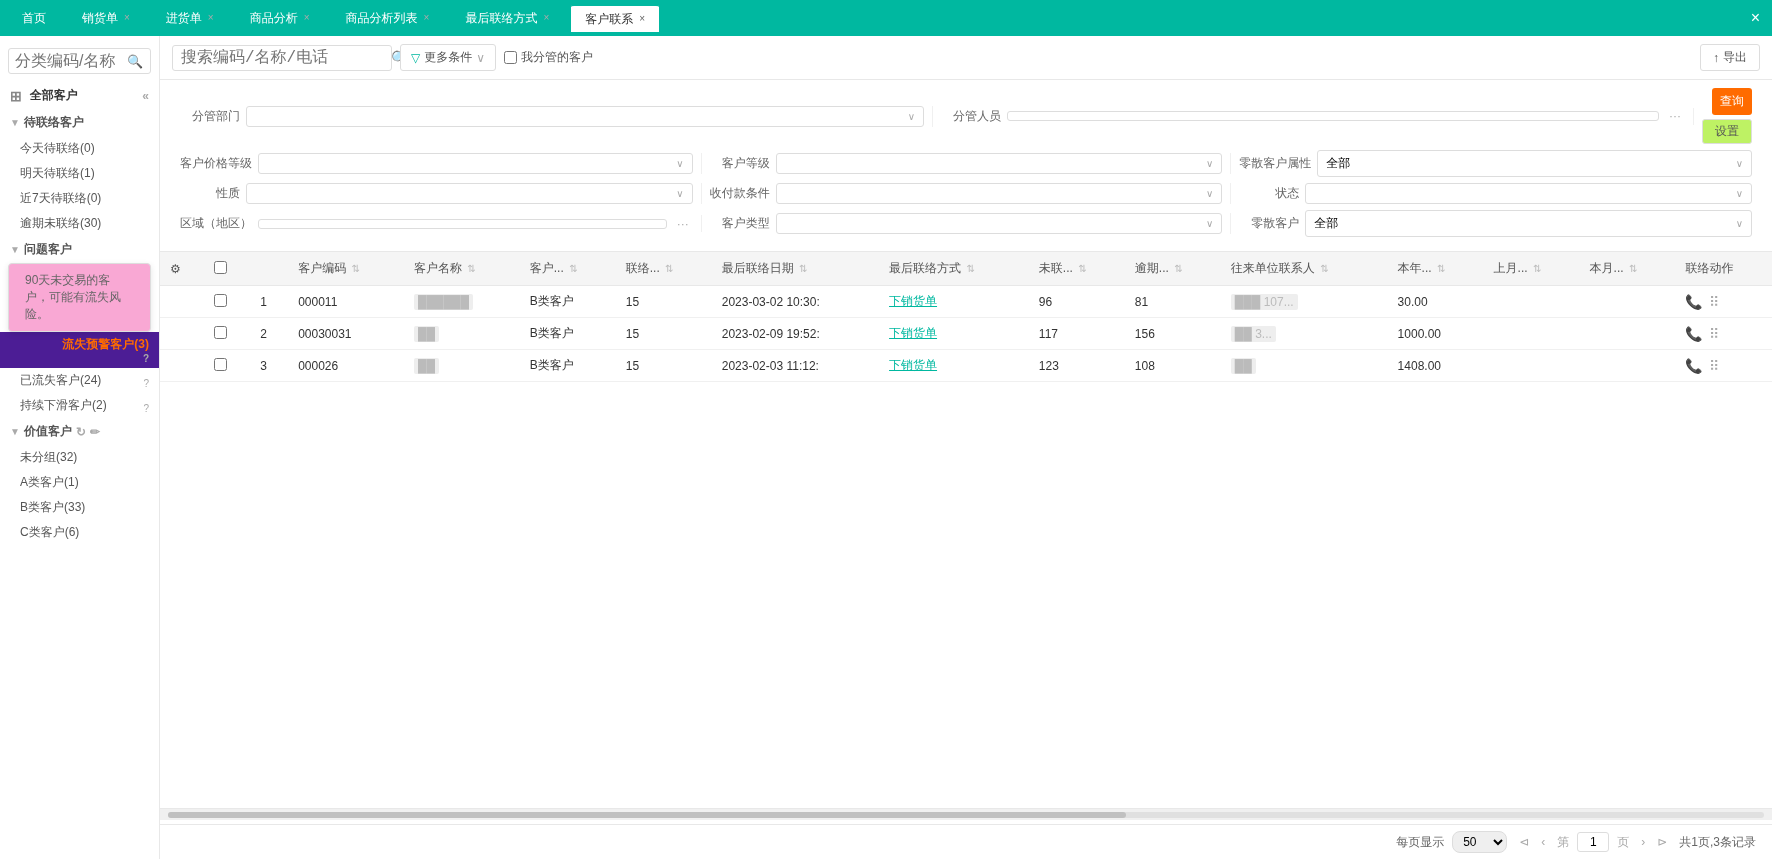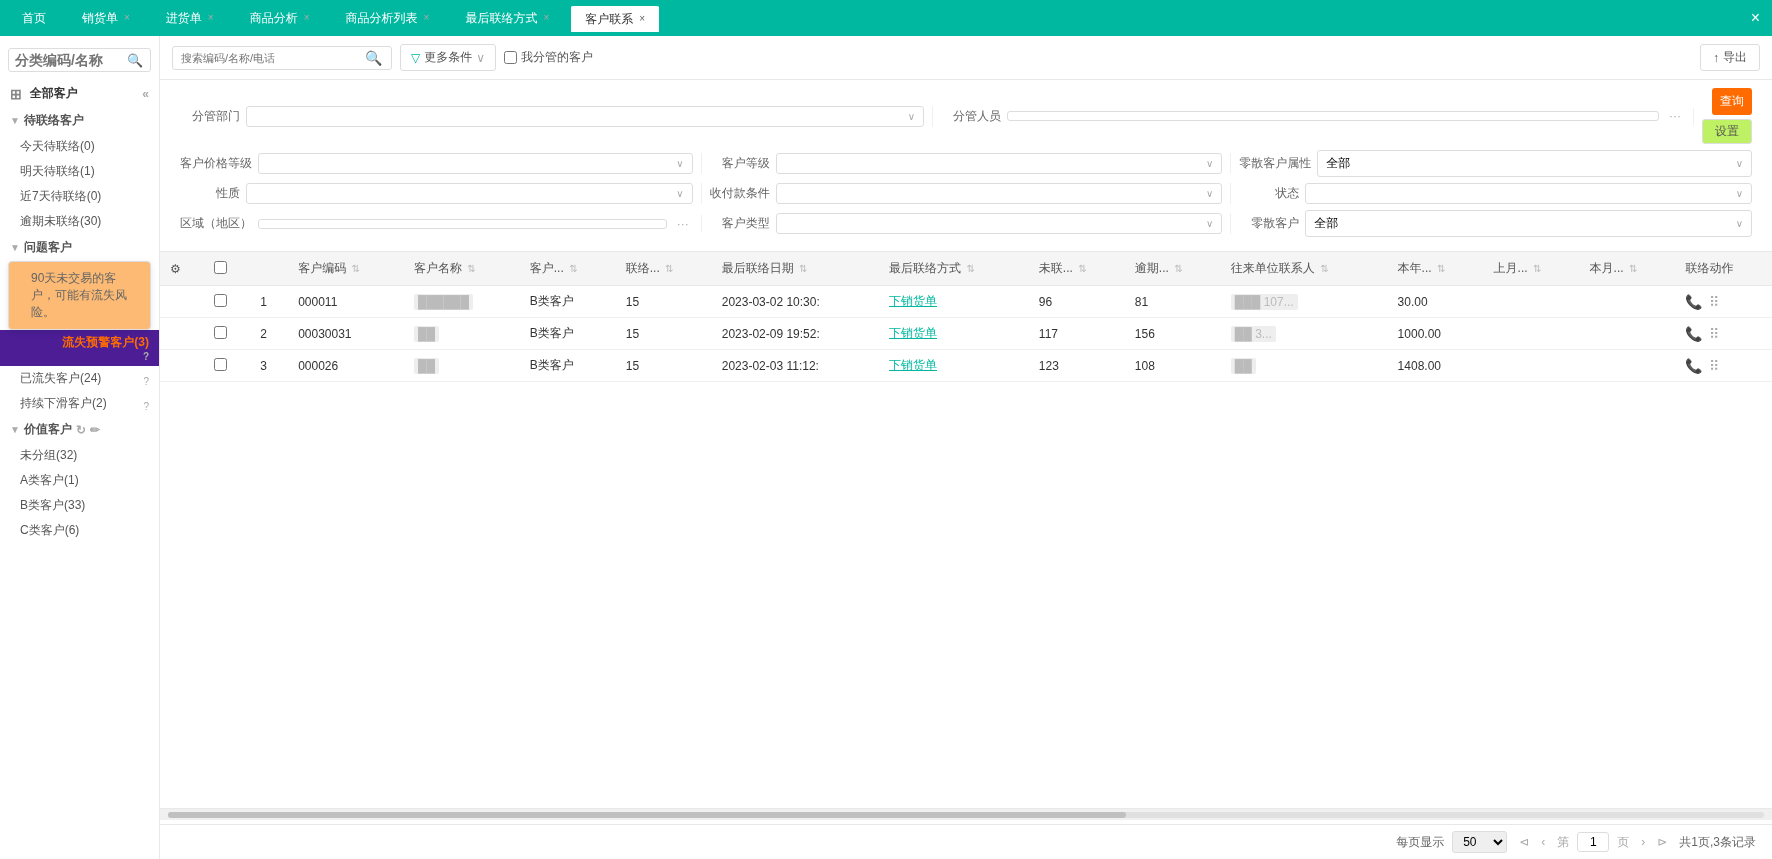--- a/index.html
+++ b/index.html
@@ -31,21 +31,21 @@
       width: 160px; min-width: 160px;
       background: #fff; border-right: 1px solid #e8e8e8;
       padding: 8px 0; overflow-y: auto;
     }
     .sidebar-search {
       display: flex; align-items: center;
       margin: 4px 8px 8px; border: 1px solid #ddd; border-radius: 3px;
       padding: 3px 6px; background: #fff;
     }
     .sidebar-search input {
-      border: none; outline: none; flex: 1; font-size: 14px; width: 100px; font-weight: bold;
+      border: none; outline: none; flex: 1; font-size: 16px; width: 100px;
     }
     .sidebar-search .search-icon { color: #aaa; font-size: 13px; }
     .sidebar-all {
       display: flex; align-items: center; justify-content: space-between;
       padding: 5px 10px; font-weight: bold; color: #333; cursor: pointer;
     }
     .sidebar-all .grid-icon { color: #888; font-size: 14px; margin-right: 4px; }
     .sidebar-all .collapse-icon { color: #aaa; font-size: 12px; }
     .sidebar-group { padding: 0; }
     .sidebar-group-header {
@@ -53,39 +53,39 @@
       padding: 5px 10px; color: #555; font-weight: bold; cursor: pointer;
     }
     .sidebar-group-header .arrow { color: #aaa; font-size: 10px; }
     .sidebar-item {
       padding: 4px 10px 4px 20px; color: #555; cursor: pointer;
       display: flex; align-items: flex-end; justify-content: space-between;
     }
     .sidebar-item.active { color: #ff6b00; font-weight: bold; background: #4c1d95; flex-direction: column; }
     .sidebar-item .question-icon { color: #aaa; font-size: 10px; }
     .tooltip-box {
-      background: #fdba74; border: 1px solid #ddd; border-radius: 4px;
-      padding: 8px 22px; margin: 0 8px; color: #666; font-size: 11px;
+      background: #f9a8d4; border: 1px solid #ddd; border-radius: 4px;
+      padding: 8px 16px; margin: 0 8px; color: #666; font-size: 11px;
       box-shadow: 0 2px 6px rgba(0,0,0,0.1); position: relative; z-index: 10;
     }
 
     
     .content { flex: 1; display: flex; flex-direction: column; overflow: hidden; background: #fff; }
 
     
     .toolbar {
       display: flex; align-items: center; gap: 8px;
       padding: 8px 12px; border-bottom: 1px solid #e8e8e8; background: #fff;
     }
     .search-input-box {
       display: flex; align-items: center;
       border: 1px solid #ddd; border-radius: 3px;
       padding: 3px 8px; width: 220px; background: #fff;
     }
-    .search-input-box input { border: none; outline: none; flex: 1; font-size: 11px; }
+    .search-input-box input { border: none; outline: none; flex: 1; font-size: 16px; font-family: Liberation Mono, monospace; }
     .search-input-box .s-icon { color: #ff6b00; font-size: 14px; cursor: pointer; }
     .filter-btn {
       display: flex; align-items: center; gap: 4px;
       padding: 4px 10px; border: 1px solid #ddd; border-radius: 3px;
       cursor: pointer; color: #555; background: #fff;
     }
     .filter-btn .filter-icon { color: #00b8a0; }
     .checkbox-label { display: flex; align-items: center; gap: 4px; color: #555; cursor: pointer; }
     .toolbar-spacer { flex: 1; }
     .export-btn {
@@ -154,21 +154,21 @@
     .action-icon { color: #aaa; cursor: pointer; font-size: 14px; }
 
     
     .footer {
       display: flex; align-items: center; justify-content: flex-end;
       padding: 6px 16px; border-top: 1px solid #e8e8e8;
       background: #fff; gap: 8px;
     }
     .footer-label { color: #666; }
     .footer-select {
-      border: 1px solid #ddd; border-radius: 3px; padding: 2px 6px;
+      border: 1px solid #ddd; border-radius: 8px; padding: 2px 6px;
       font-size: 12px; cursor: pointer;
     }
     .page-nav { display: flex; align-items: center; gap: 4px; }
     .page-nav span { color: #aaa; cursor: pointer; padding: 2px 4px; }
     .page-input {
       width: 32px; border: 1px solid #ddd; border-radius: 3px;
       padding: 2px 4px; text-align: center; font-size: 12px;
     }
     .scrollbar-area {
       height: 12px; background: #f0f0f0; margin: 4px 0;

